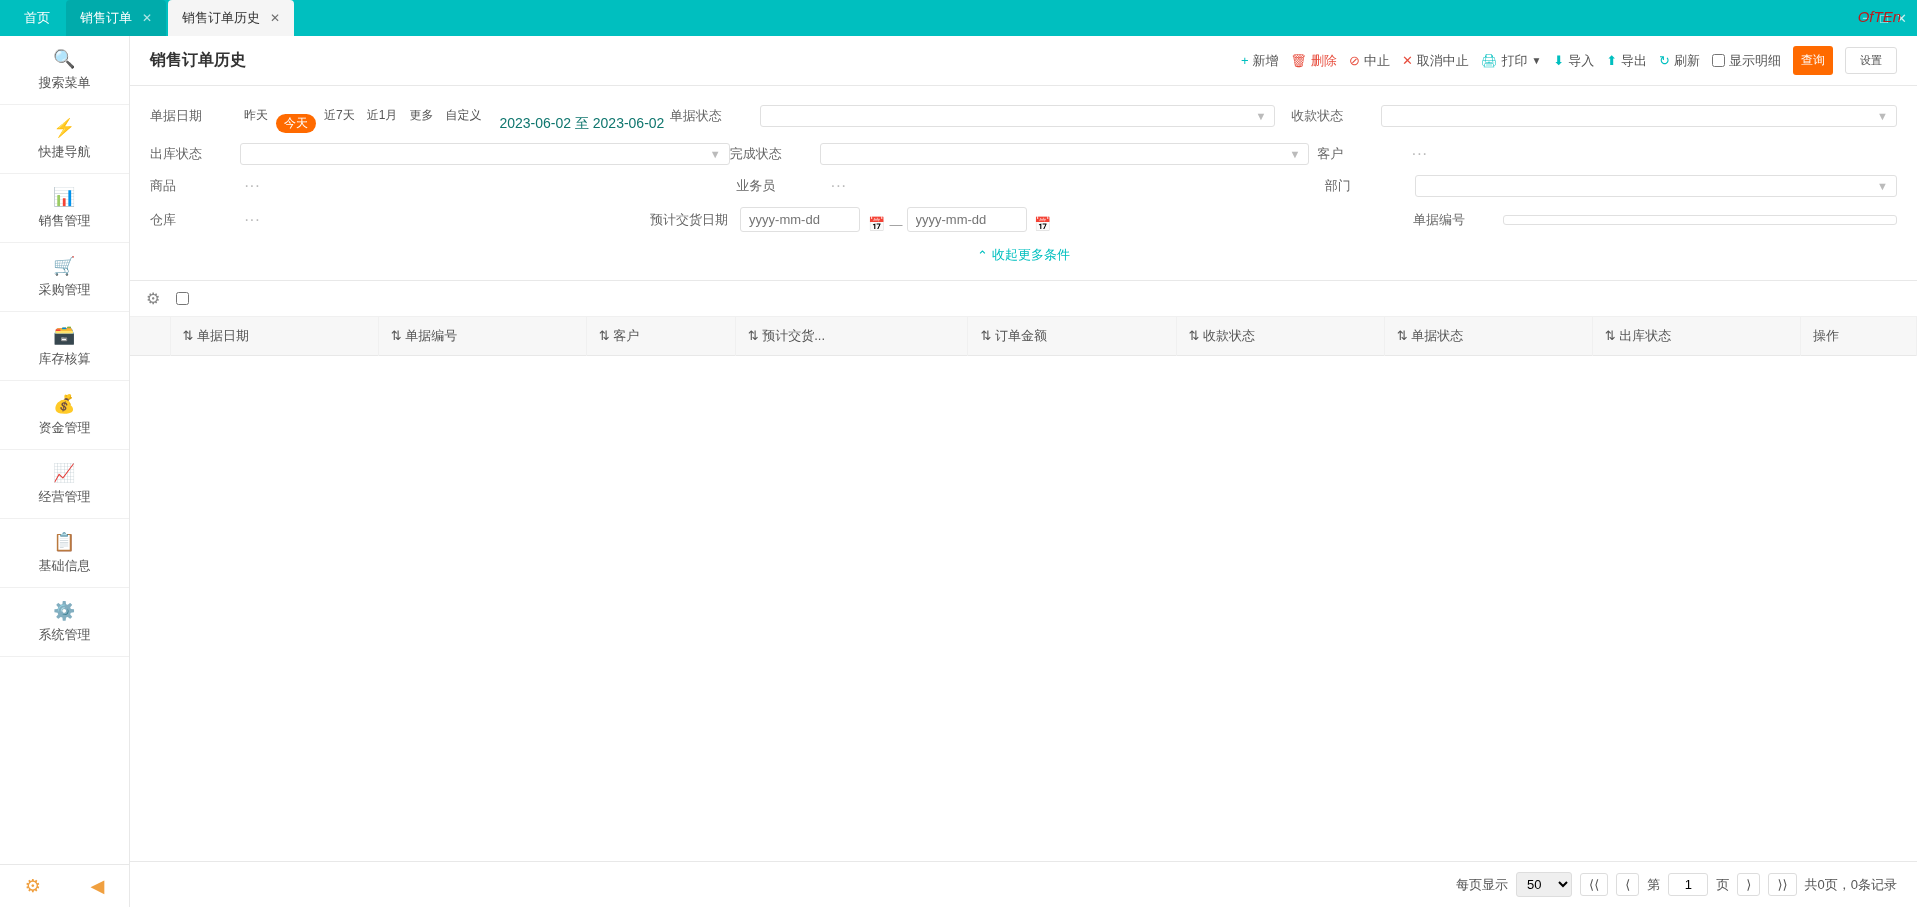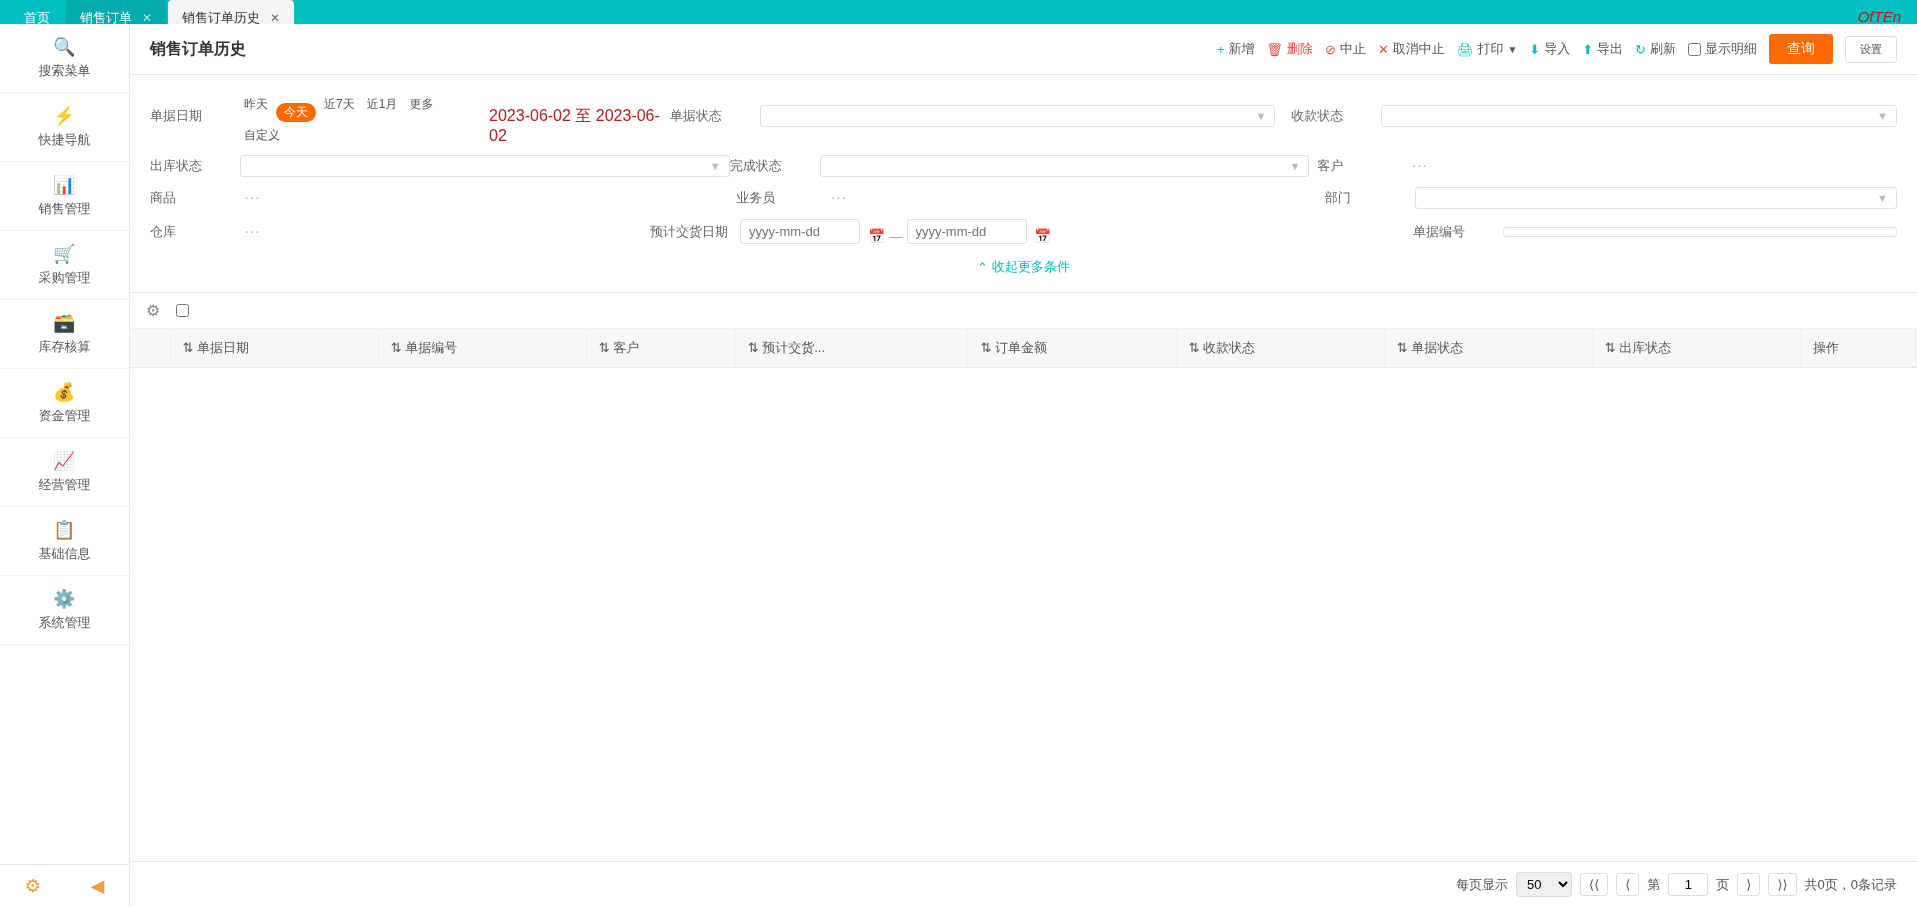--- a/index.html
+++ b/index.html
@@ -2,24 +2,23 @@
 <html><head>
   <meta charset="utf-8">
   <style>
     * { box-sizing: border-box; margin: 0; padding: 0; font-family: 'Microsoft YaHei', Arial, sans-serif; font-size: 13px; }
     body { display: flex; flex-direction: column; height: 100vh; background: #f5f5f5; overflow: hidden; }
 
     
     .top-bar {
       background: #00bfbf;
       display: flex;
-      height: 24px;
+      height: 36px;
       padding: 0 10px;
       flex-shrink: 0;
-      flex-direction: column;
     }
     .top-bar-tabs {
       display: flex;
       align-items: center;
       gap: 2px;
       flex: 1;
     }
     .tab {
       display: flex;
       align-items: center;
@@ -125,24 +124,24 @@
       color: #555;
       cursor: pointer;
       font-size: 13px;
       white-space: nowrap;
     }
     .toolbar-btn.red { color: #e74c3c; }
     .btn-query {
       background: #ff6a00;
       color: #fff;
       border: none;
-      padding: 6px 18px;
+      padding: 6px 8px;
       border-radius: 3px;
       cursor: pointer;
-      font-size: 14px;
+      font-size: 12px;
     }
     .btn-settings {
       background: #fff;
       color: #555;
       border: 1px solid #ddd;
       padding: 5px 14px;
       border-radius: 3px;
       cursor: pointer;
       font-size: 11px;
     }
@@ -194,22 +193,22 @@
       padding: 1px 4px;
     }
     .date-quick-btn.active {
       background: #ff6a00;
       color: #fff;
       border-radius: 10px;
       padding: 1px 8px;
       margin-top: 16px;
     }
     .date-range {
-      font-size: 16px;
-      color: #b91c1c;
+      font-size: 14px;
+      color: #0f766e;
       margin-top: 0;
     }
     .filter-select {
       display: flex;
       align-items: center;
       border: 1px solid #e0e0e0;
       border-radius: 3px;
       padding: 4px 8px;
       cursor: pointer;
       background: #fff;

